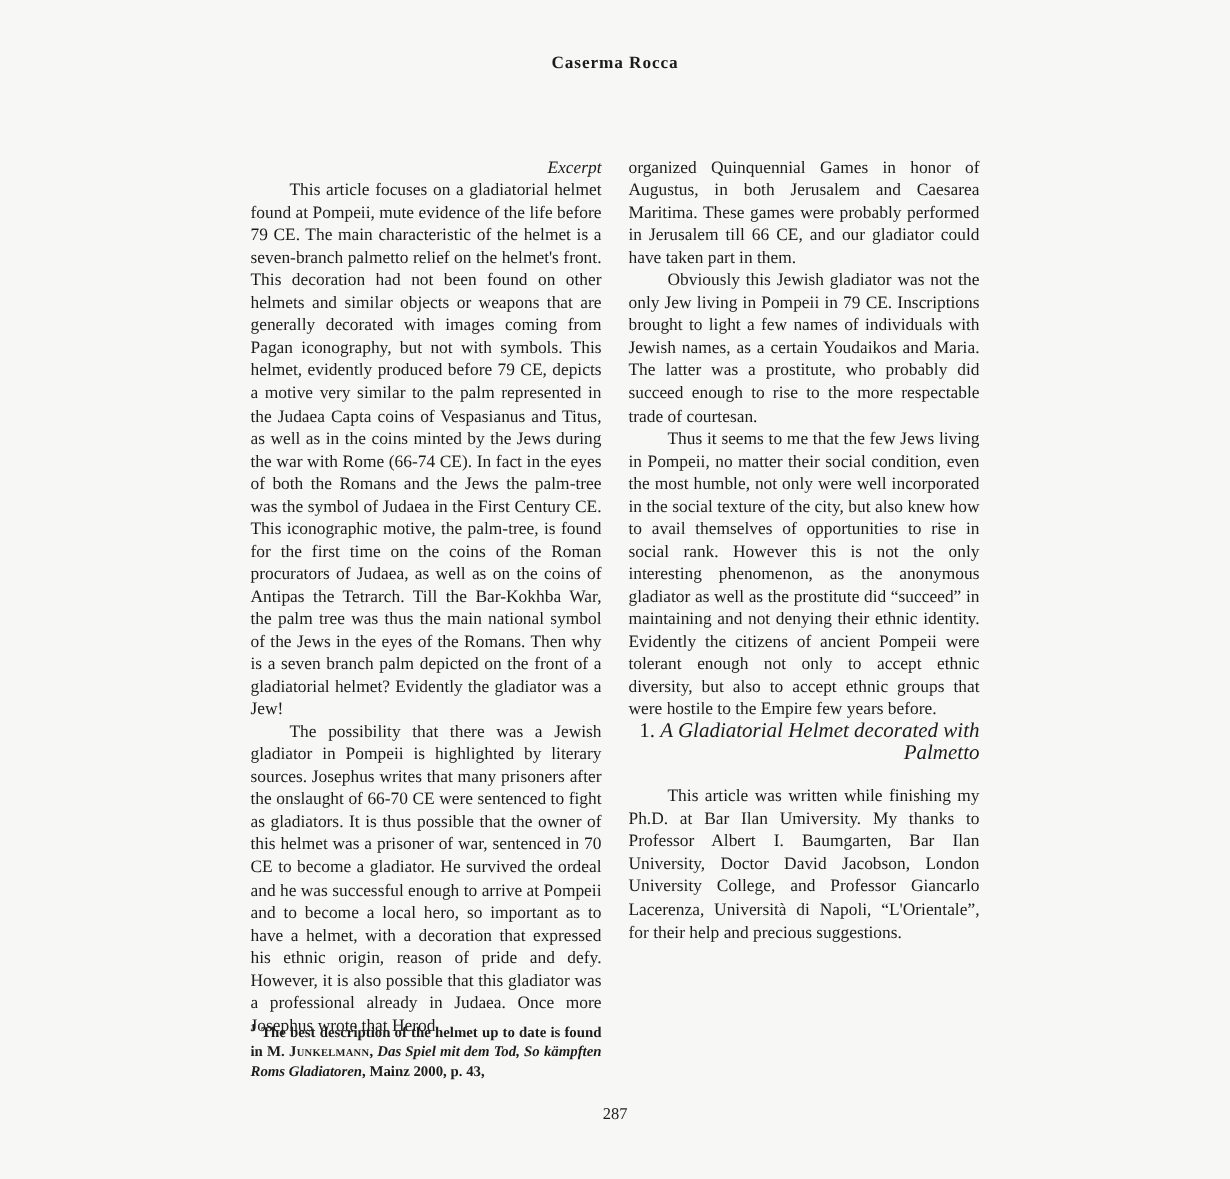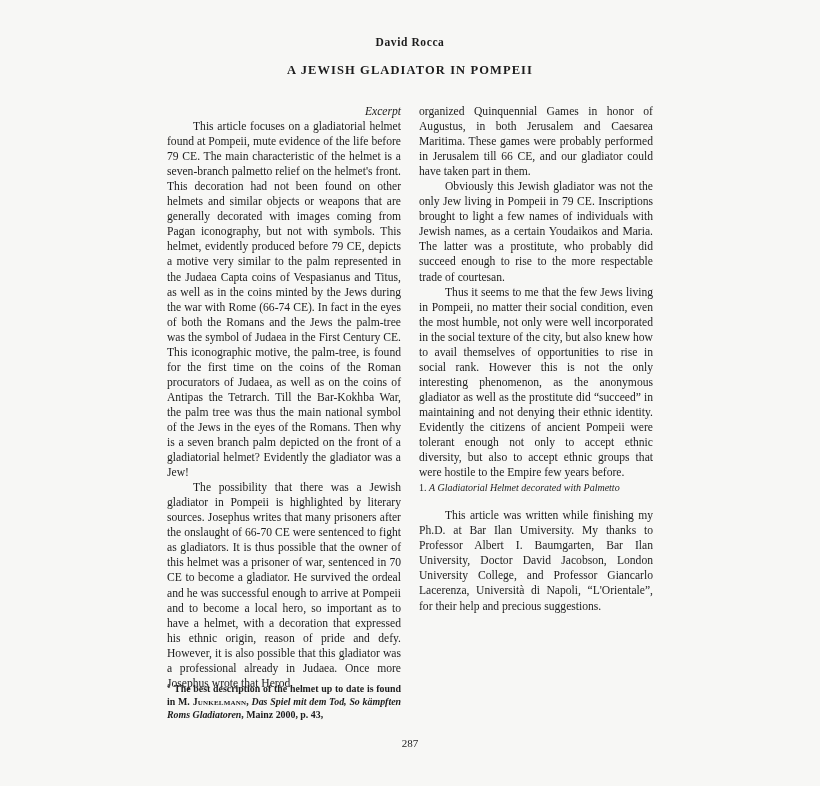--- a/index.html
+++ b/index.html
@@ -69,22 +69,22 @@
     text-indent: 26px;
   }
   .excerpt-label {
     font-style: italic;
     font-size: 11.6px;
     margin: 0 0 14px 0;
     text-align: right;
   }
   .section-heading {
     margin: 14px 0 0 0;
-    font-size: 10px;
-    text-align: left;
+    font-size: 14px;
+    text-align: right;
     line-height: 15.05px;
   }
   .section-heading .ital {
     font-style: italic;
   }
   sup {
     font-size: 7.4px;
     vertical-align: super;
     line-height: 0;
   }
@@ -132,22 +132,21 @@
     width: 820px;
     text-align: center;
     font-size: 11px;
   }
 </style>
 </head>
 <body>
 
 <div class="page">
 
-  <div class="author">David Rocca</div>
-  <div class="article-title">A JEWISH GLADIATOR IN POMPEII</div>
+  <div class="author">Caserma Rocca</div>
 
   <div class="columns">
 
     <div class="col">
       <p class="excerpt-label">Excerpt</p>
       <p class="indent">This article focuses on a gladiatorial helmet found at Pompeii, mute evidence of the life before 79 CE. The main characteristic of the helmet is a seven-branch palmetto relief on the helmet's front. This decoration had not been found on other helmets and similar objects or weapons that are generally decorated with images coming from Pagan iconography, but not with symbols. This helmet, evidently produced before 79 CE, depicts a motive very similar to the palm represented in the Judaea Capta coins of Vespasianus and Titus, as well as in the coins minted by the Jews during the war with Rome (66-74 CE). In fact in the eyes of both the Romans and the Jews the palm-tree was the symbol of Judaea in the First Century CE. This iconographic motive, the palm-tree, is found for the first time on the coins of the Roman procurators of Judaea, as well as on the coins of Antipas the Tetrarch. Till the Bar-Kokhba War, the palm tree was thus the main national symbol of the Jews in the eyes of the Romans. Then why is a seven branch palm depicted on the front of a gladiatorial helmet? Evidently the gladiator was a Jew!</p>
       <p class="indent">The possibility that there was a Jewish gladiator in Pompeii is highlighted by literary sources. Josephus writes that many prisoners after the onslaught of 66-70 CE were sentenced to fight as gladiators. It is thus possible that the owner of this helmet was a prisoner of war, sentenced in 70 CE to become a gladiator. He survived the ordeal and he was successful enough to arrive at Pompeii and to become a local hero, so important as to have a helmet, with a decoration that expressed his ethnic origin, reason of pride and defy. However, it is also possible that this gladiator was a professional already in Judaea. Once more Josephus wrote that Herod</p>
     </div>
 
     <div class="col">

